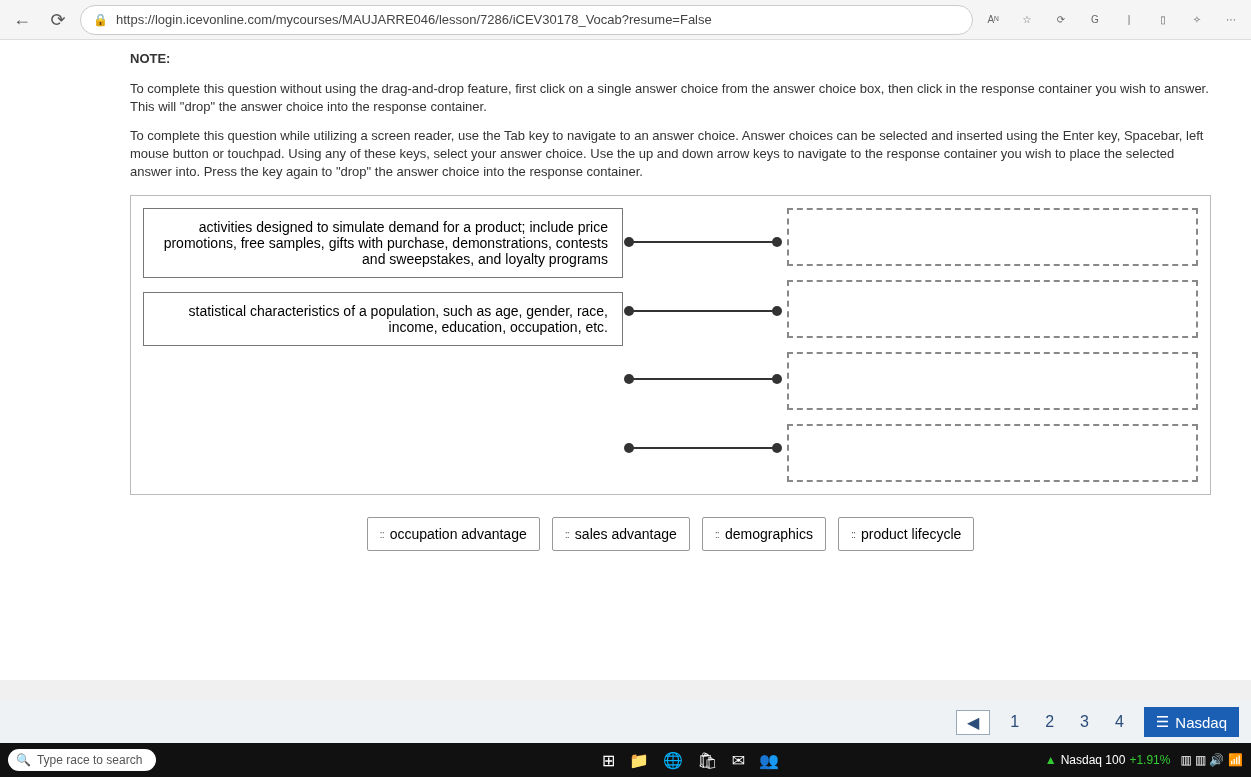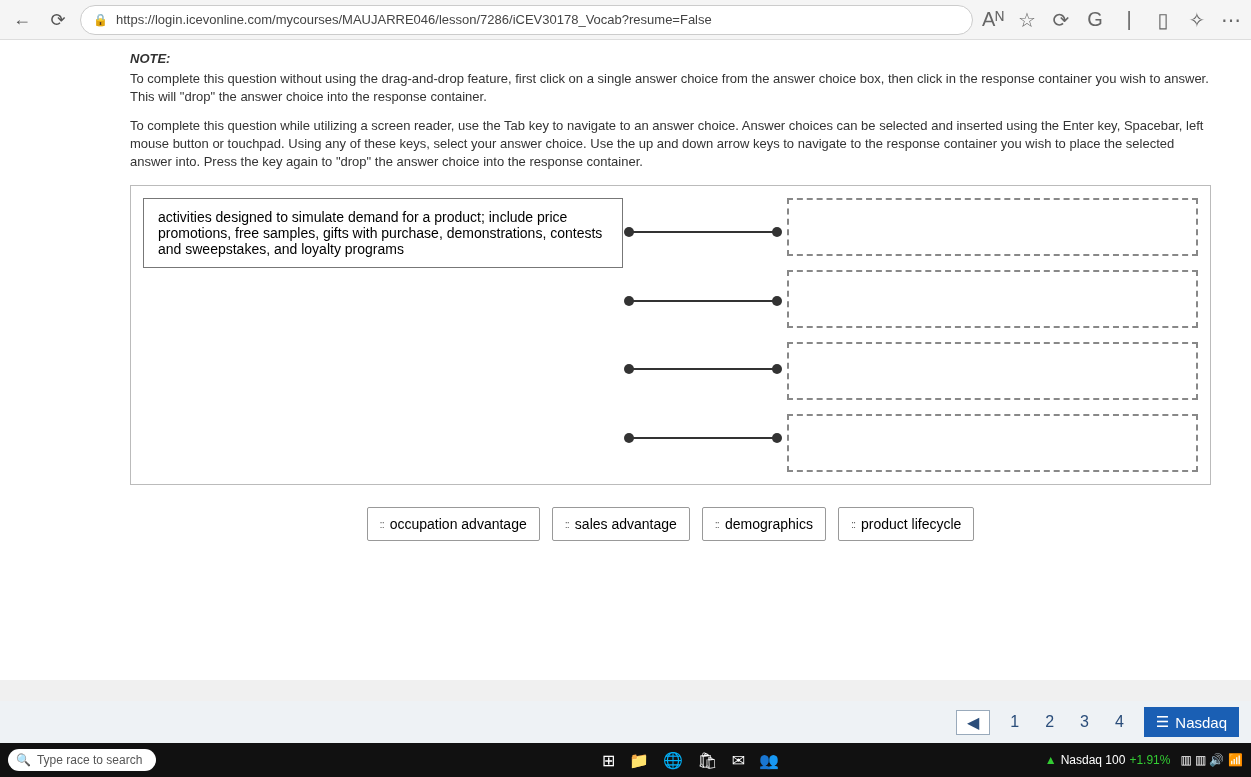--- a/index.html
+++ b/index.html
@@ -34,45 +34,45 @@
     border-radius: 15px;
     display: flex;
     align-items: center;
     padding: 0 12px;
     gap: 8px;
     font-size: 13px;
     color: #444;
   }
   .url-box .lock { color: #888; font-size: 12px; }
   .right-icons { display: flex; gap: 10px; align-items: center; color: #666; }
-  .right-icons span { font-size: 20px; width: 24px; text-align: center; }
+  .right-icons span { font-size: 10px; width: 24px; text-align: center; }
 
   .content {
     padding: 10px 40px 0 130px;
     background: #fff;
     height: 640px;
     overflow: hidden;
   }
   .note-area { font-size: 13px; color: #333; line-height: 1.4; }
-  .note-title { font-weight: bold; font-style: italic; margin-bottom: 2px; }
+  .note-title { font-weight: bold; margin-bottom: 12px; }
   .note-para { margin-bottom: 10px; }
 
   .match-area {
     margin-top: 14px;
     border: 1px solid #bbb;
     padding: 12px 12px 12px 12px;
     position: relative;
     display: flex;
     gap: 0;
   }
   .left-col { width: 480px; display: flex; flex-direction: column; gap: 14px; }
   .def-box {
     border: 1px solid #777;
     padding: 10px 14px;
-    text-align: left;
+    text-align: right;
     font-size: 14px;
     background: #fff;
     position: relative;
   }
   .connector-col { width: 160px; display: flex; flex-direction: column; justify-content: space-around; }
   .connector {
     height: 2px; background: #333;
     position: relative; margin: 0 6px;
   }
   .connector::before, .connector::after {
@@ -186,20 +186,21 @@
 <div class="content">
   <div class="note-area">
     <div class="note-title">NOTE:</div>
     <div class="note-para">To complete this question without using the drag-and-drop feature, first click on a single answer choice from the answer choice box, then click in the response container you wish to answer. This will "drop" the answer choice into the response container.</div>
     <div class="note-para">To complete this question while utilizing a screen reader, use the Tab key to navigate to an answer choice. Answer choices can be selected and inserted using the Enter key, Spacebar, left mouse button or touchpad. Using any of these keys, select your answer choice. Use the up and down arrow keys to navigate to the response container you wish to place the selected answer into. Press the key again to "drop" the answer choice into the response container.</div>
   </div>
 
   <div class="match-area">
     <div class="left-col">
       <div class="def-box">activities designed to simulate demand for a product; include price promotions, free samples, gifts with purchase, demonstrations, contests and sweepstakes, and loyalty programs</div>
+      <div class="def-box">statistical characteristics of a population, such as age, gender, race, income, education, occupation, etc.</div>
     </div>
     <div class="connector-col">
       <div class="connector"></div>
       <div class="connector"></div>
       <div class="connector"></div>
       <div class="connector"></div>
     </div>
     <div class="right-col">
       <div class="drop-zone"></div>
       <div class="drop-zone"></div>

